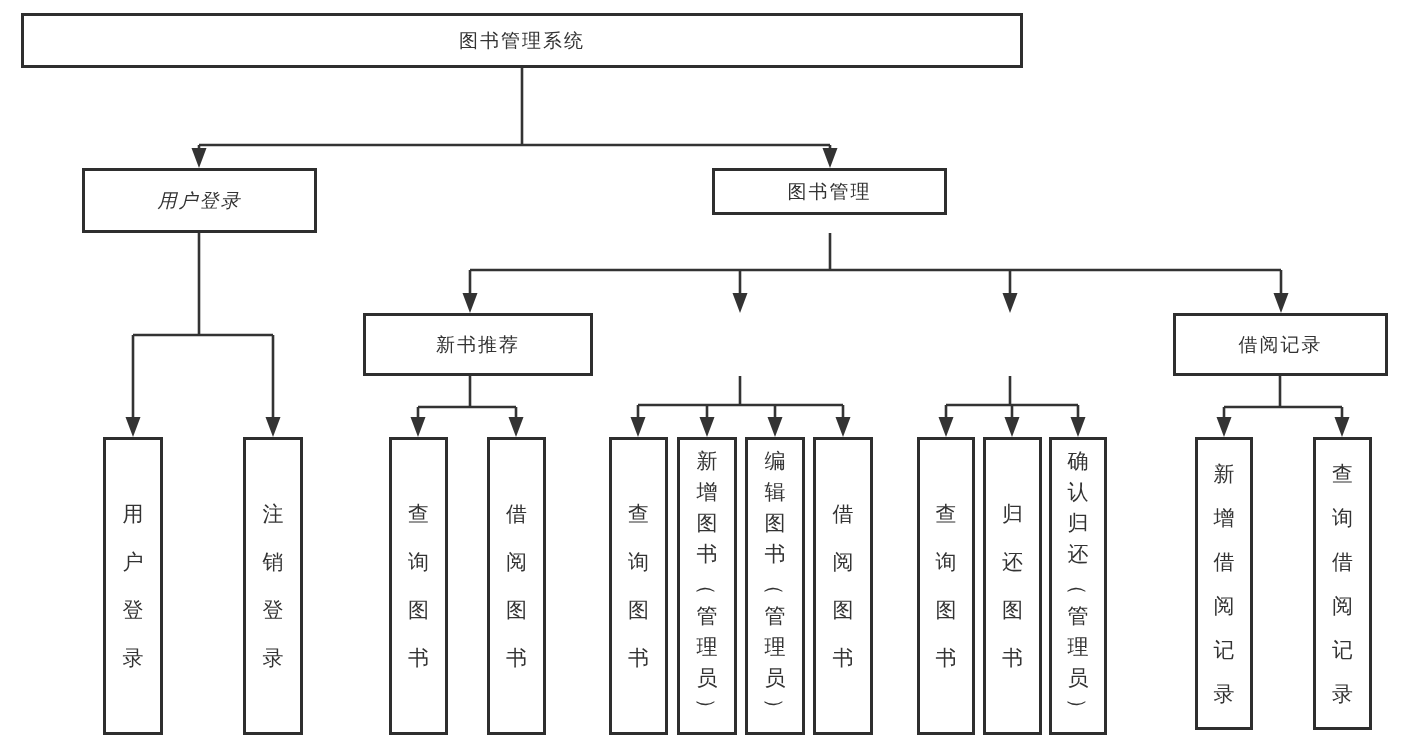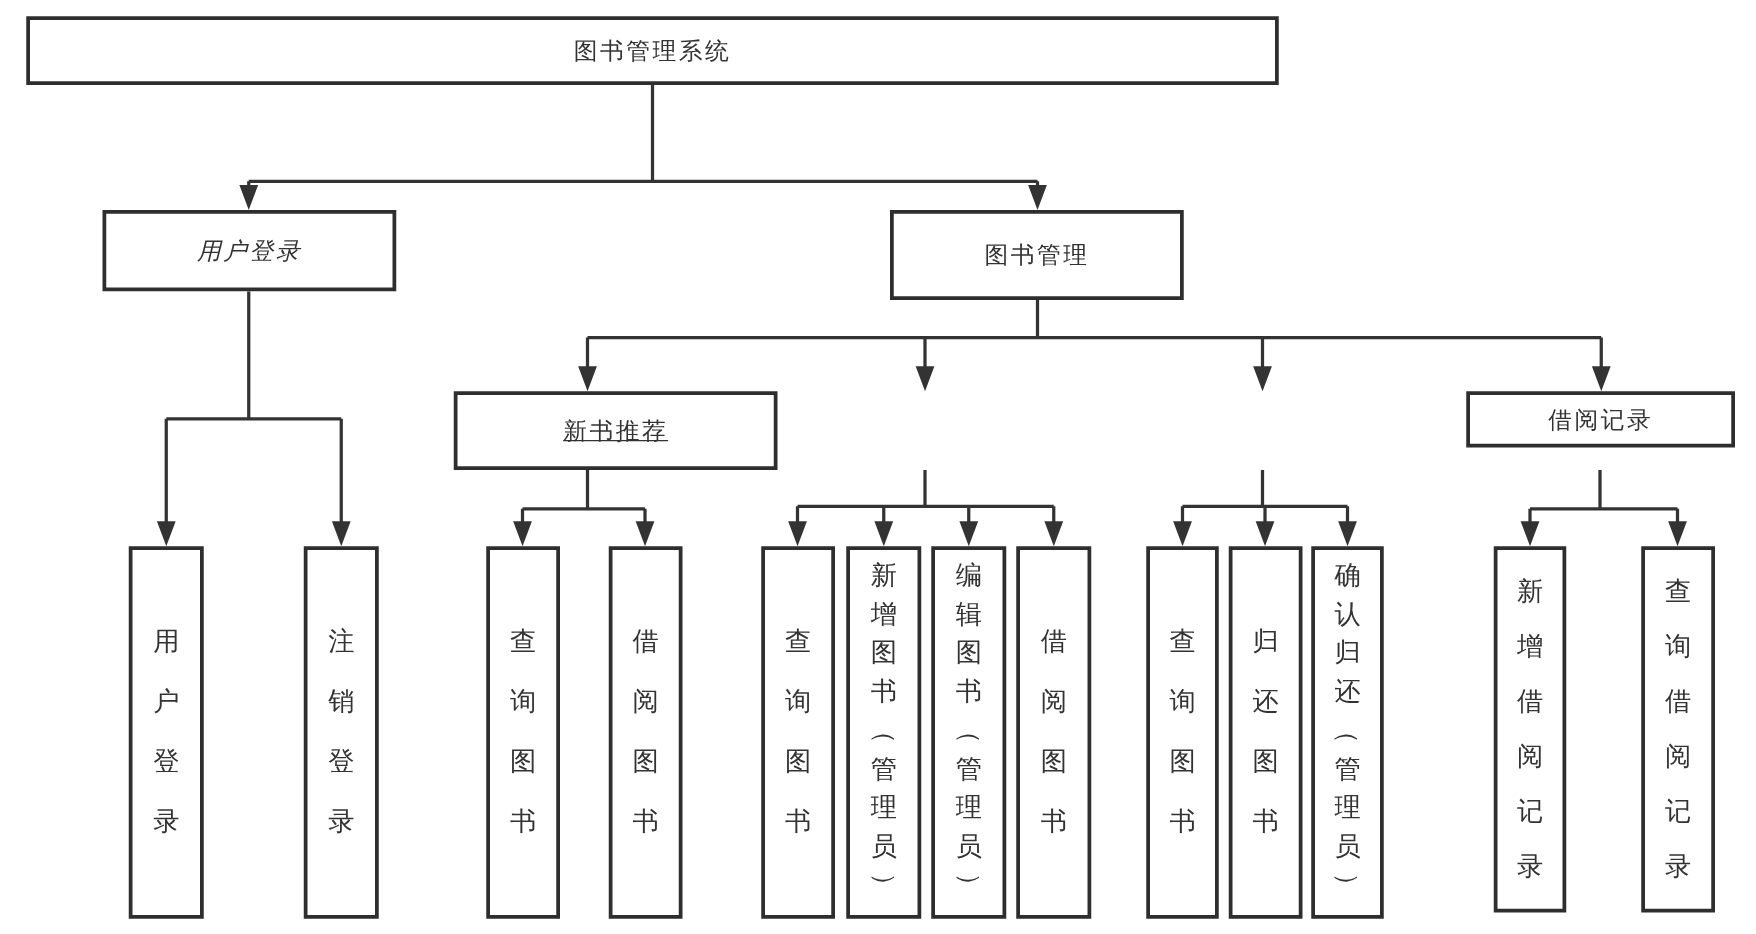--- a/index.html
+++ b/index.html
@@ -94,27 +94,27 @@
       <line x1="1342" y1="407" x2="1342" y2="422" stroke="#333333" stroke-width="2.6"></line>
       <polygon points="1342,437 1334.5,417 1349.5,417" fill="#333333"></polygon>
     </svg>
 
 <div class="node h" style="left: 21px; top: 13px; width: 1002px; height: 55px;">
       <span class="label">图书管理系统</span>
     </div>
     <div class="node h" style="left: 82px; top: 168px; width: 235px; height: 65px; font-style: italic;">
       <span class="label">用户登录</span>
     </div>
-    <div class="node h" style="left: 712px; top: 168px; width: 235px; height: 72px;">
+    <div class="node h" style="left: 712px; top: 168px; width: 235px; height: 47px;">
       <span class="label">图书管理</span>
     </div>
-    <div class="node h" style="left: 363px; top: 313px; width: 259px; height: 63px; text-decoration: underline;">
+    <div class="node h" style="left: 363px; top: 313px; width: 230px; height: 63px;">
       <span class="label">新书推荐</span>
     </div>
-    <div class="node h" style="left: 1173px; top: 313px; width: 215px; height: 45px;">
+    <div class="node h" style="left: 1173px; top: 313px; width: 215px; height: 63px;">
       <span class="label">借阅记录</span>
     </div>
     <div class="node v" style="left: 103px; top: 437px; width: 60px; height: 298px;">
       <div class="vchar" style="line-height: 48px;">用</div>
       <div class="vchar" style="line-height: 48px;">户</div>
       <div class="vchar" style="line-height: 48px;">登</div>
       <div class="vchar" style="line-height: 48px;">录</div>
     </div>
     <div class="node v" style="left: 243px; top: 437px; width: 60px; height: 298px;">
       <div class="vchar" style="line-height: 48px;">注</div>

